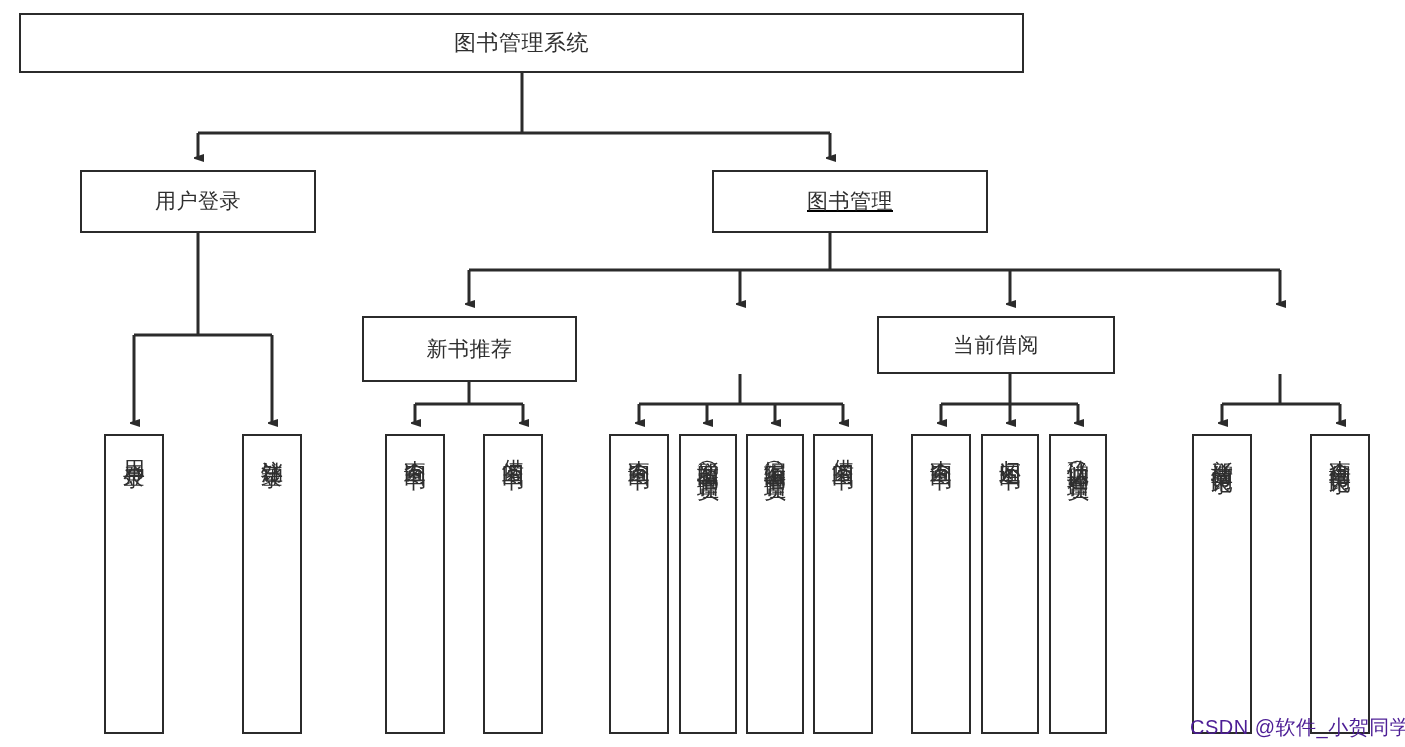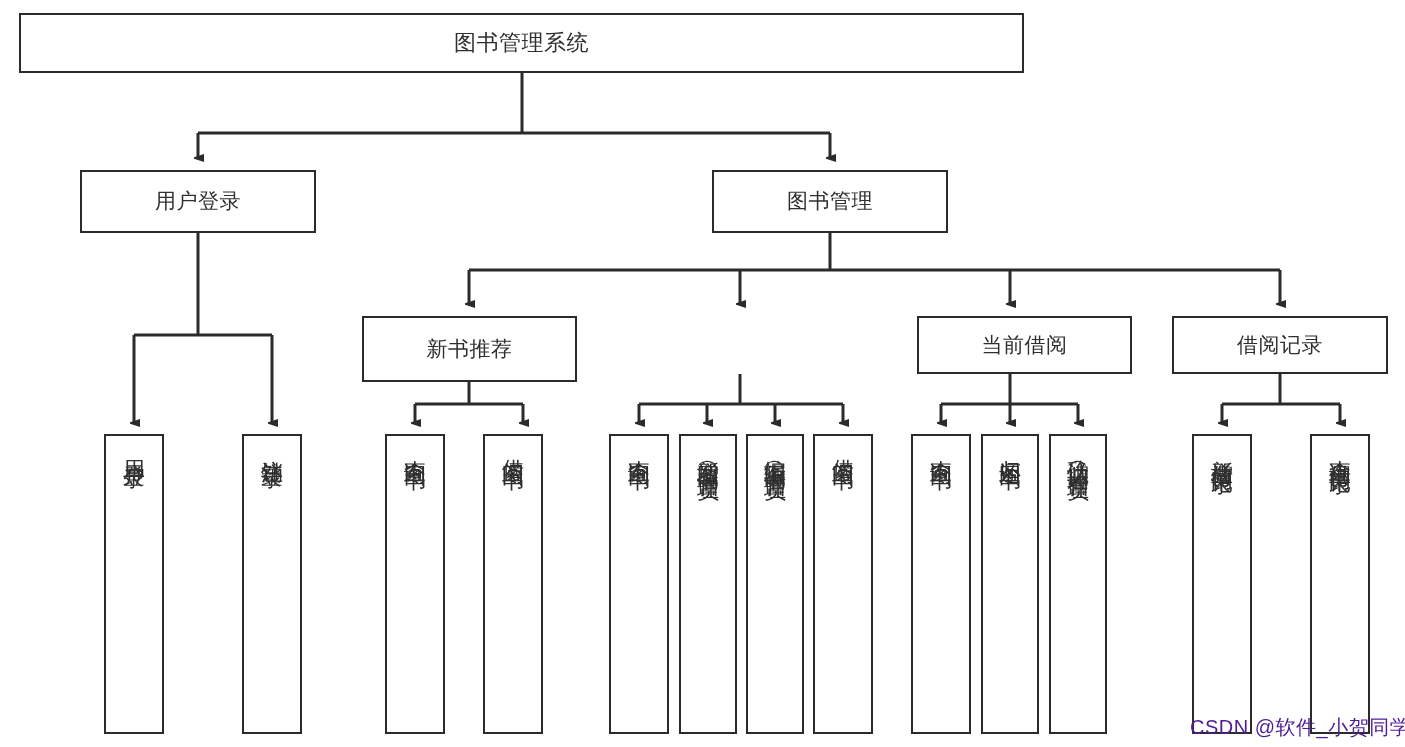--- a/index.html
+++ b/index.html
@@ -131,32 +131,29 @@
     </g>
   </svg>
 
   <div class="node root horizontal" style="left:19px; top:13px; width:1005px; height:60px;">
     <span class="label">图书管理系统</span>
   </div>
 
   <div class="node horizontal" style="left:80px; top:170px; width:236px; height:63px;">
     <span class="label">用户登录</span>
   </div>
-  <div class="node horizontal" style="left:712px; top:170px; width:236px; height:63px;">
+  <div class="node horizontal" style="left:712px; top:170px; width:276px; height:63px;text-decoration:underline;">
     <span class="label">图书管理</span>
   </div>
 
   <div class="node horizontal" style="left:362px; top:316px; width:215px; height:66px;">
     <span class="label">新书推荐</span>
   </div>
-  <div class="node horizontal" style="left:917px; top:316px; width:215px; height:58px;">
+  <div class="node horizontal" style="left:877px; top:316px; width:238px; height:58px;">
     <span class="label">当前借阅</span>
-  </div>
-  <div class="node horizontal" style="left:1172px; top:316px; width:216px; height:58px;">
-    <span class="label">借阅记录</span>
   </div>
 
   <div class="node vertical" style="left:104px; top:434px; width:60px; height:300px;">
     <span class="label">用户登录</span>
   </div>
   <div class="node vertical" style="left:242px; top:434px; width:60px; height:300px;">
     <span class="label">注销登录</span>
   </div>
 
   <div class="node vertical" style="left:385px; top:434px; width:60px; height:300px;">

